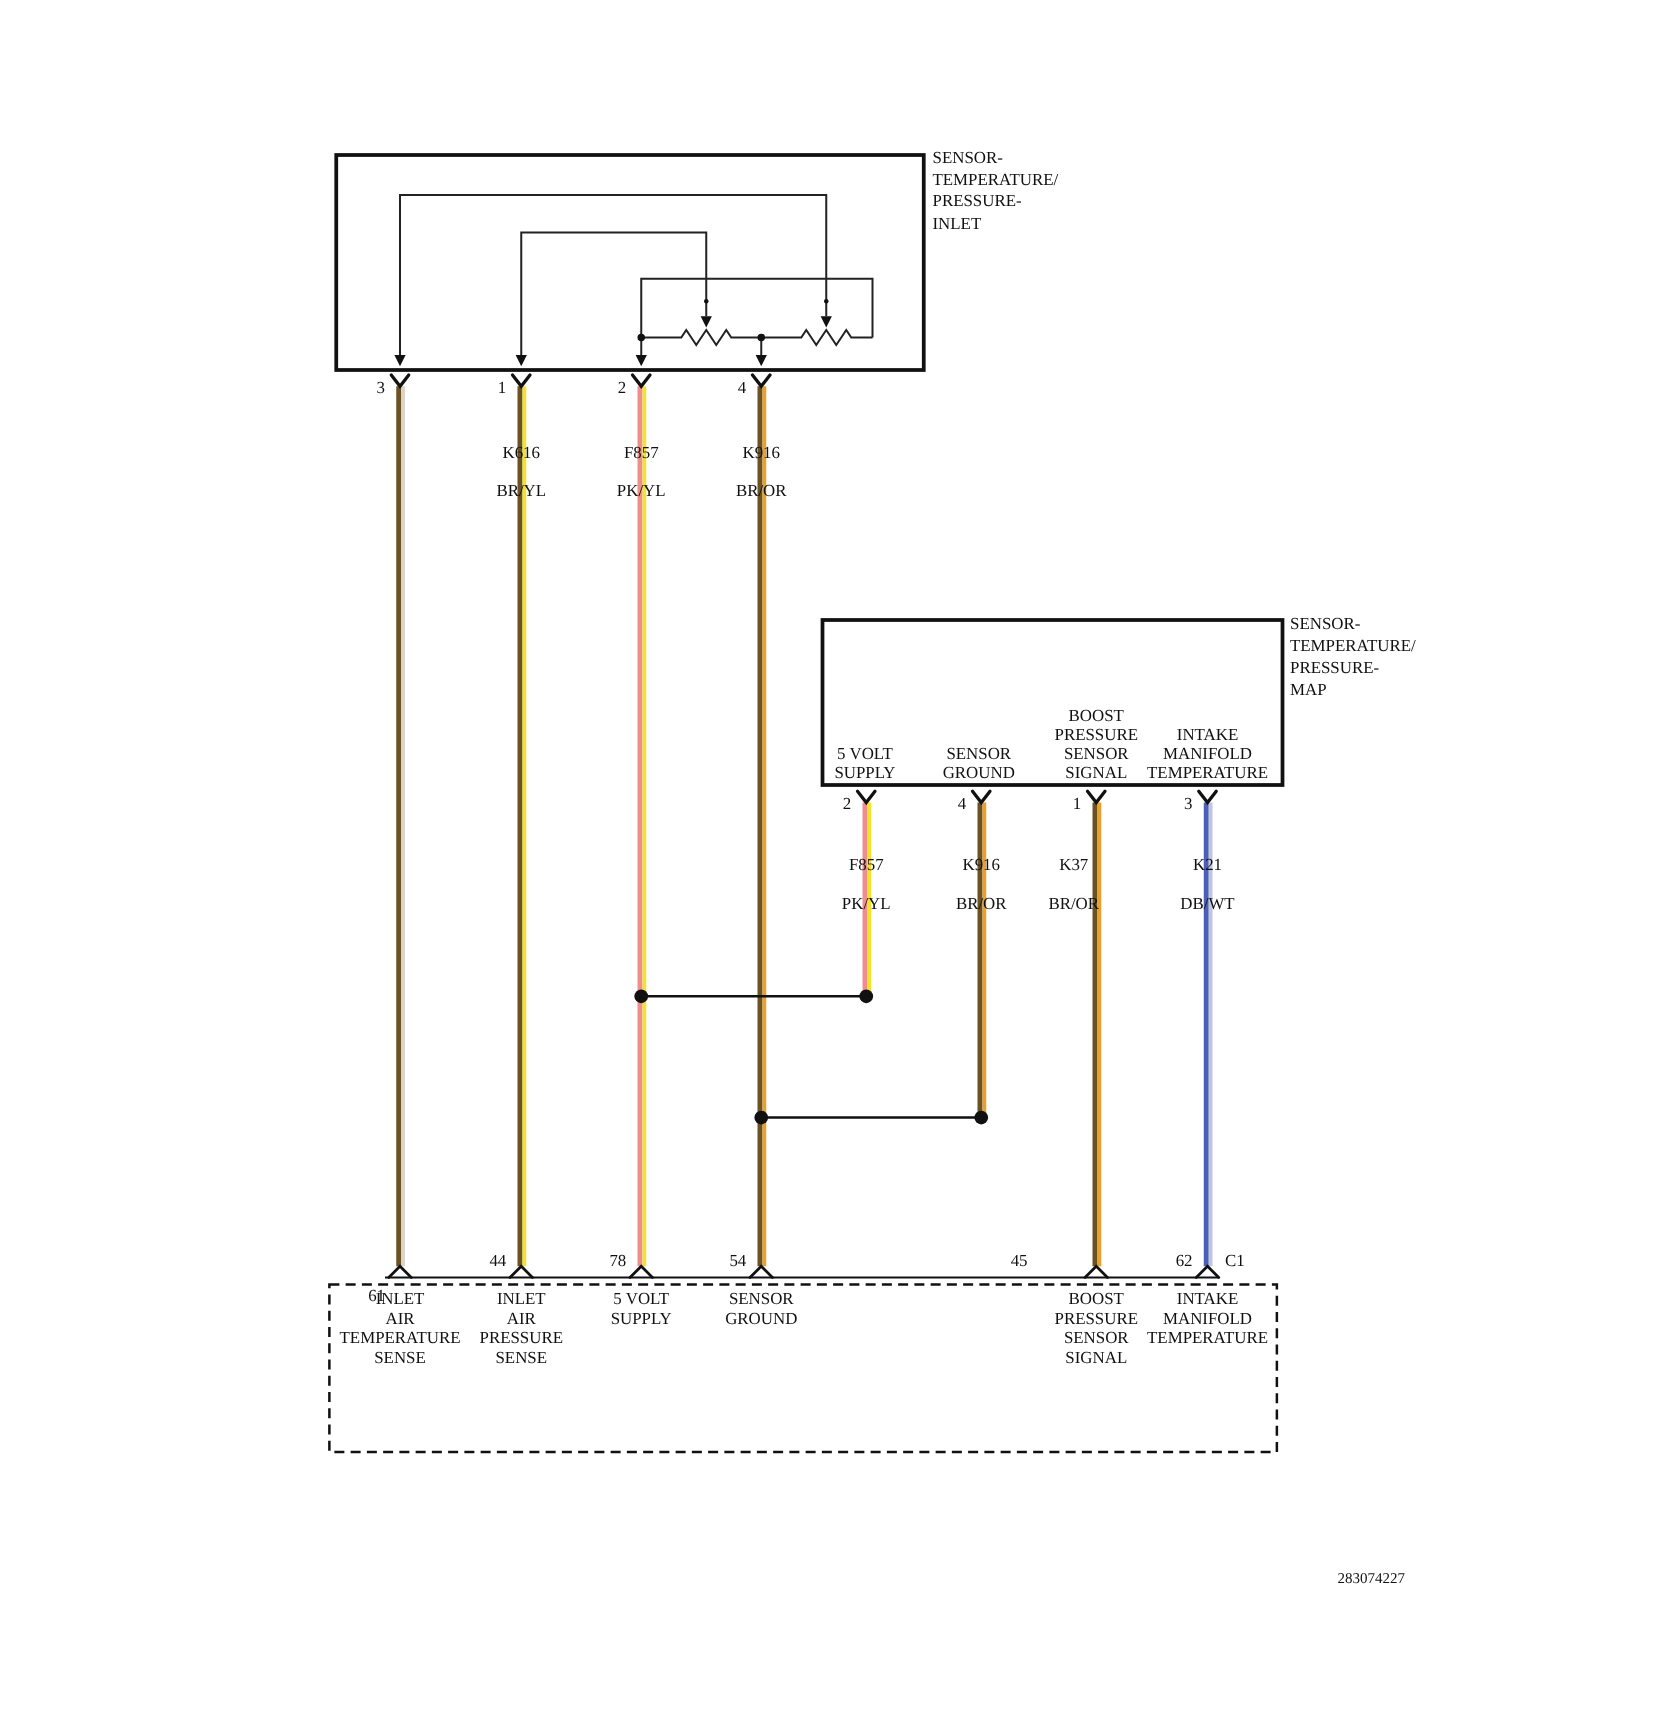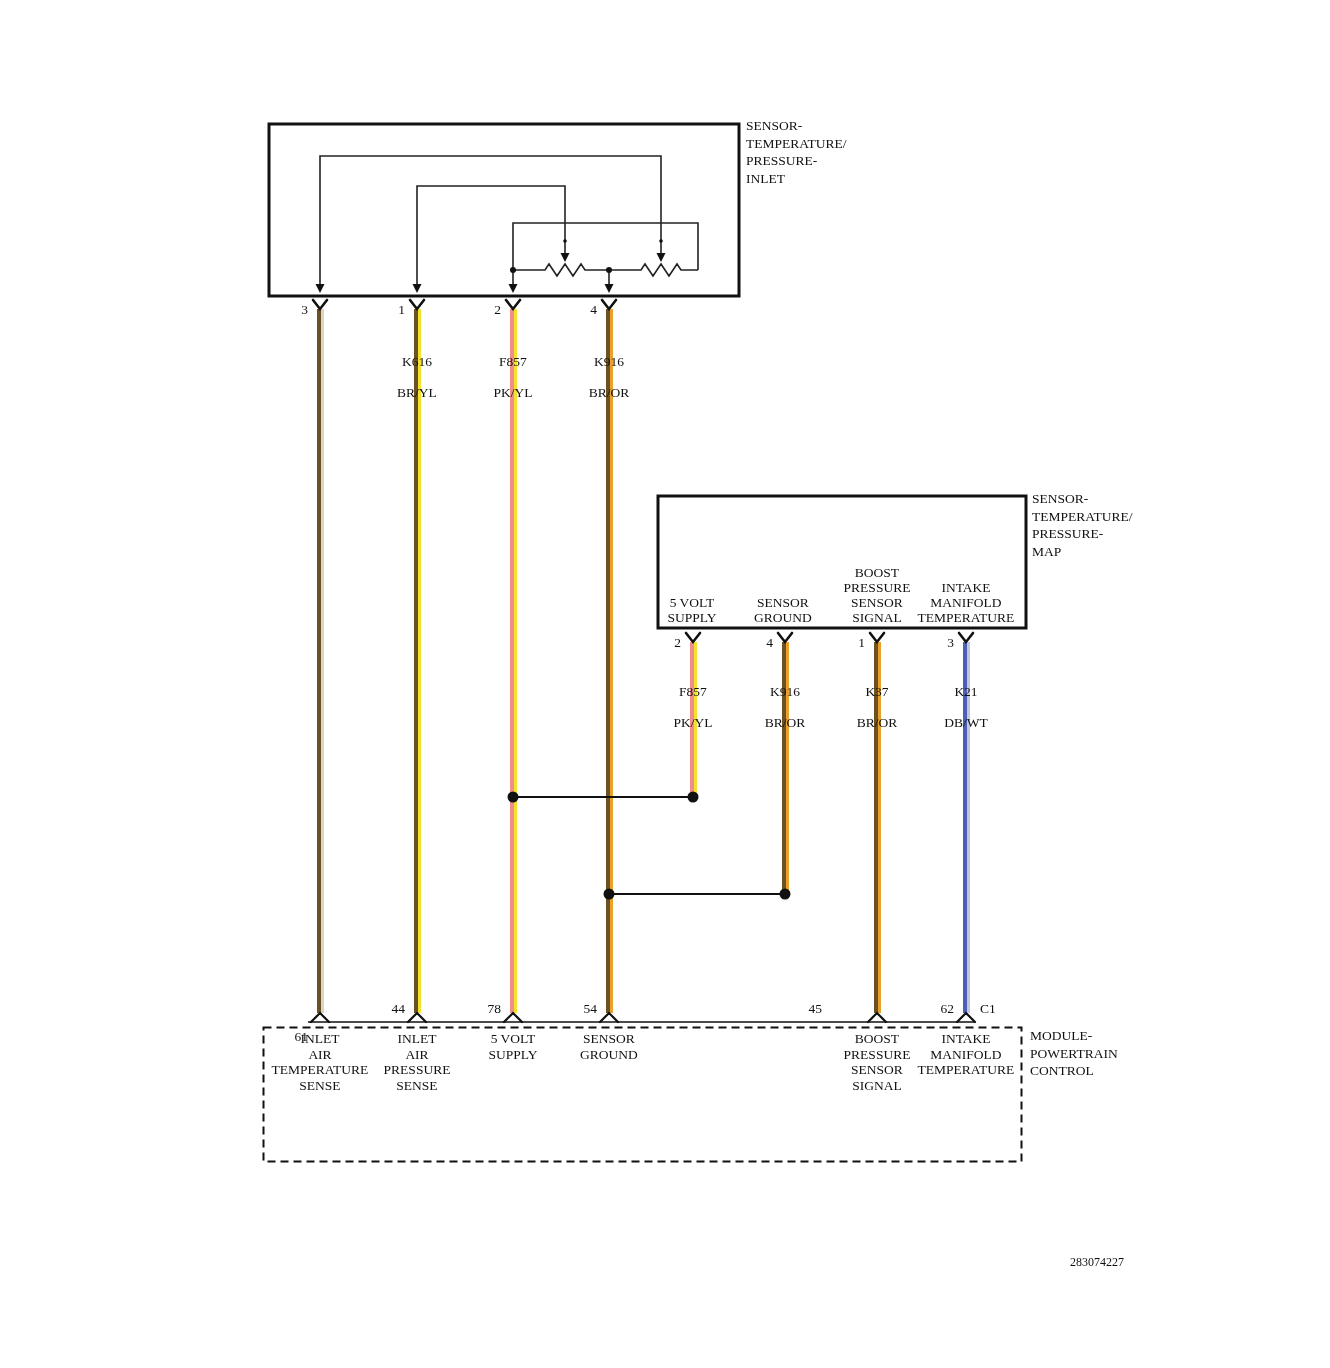--- a/index.html
+++ b/index.html
@@ -122,23 +122,20 @@
   </svg>
 
   <div class="lbl boxlbl z3" style="left:746px;top:117px;width:140px">SENSOR-
 TEMPERATURE/
 PRESSURE-
 INLET</div>
   <div class="lbl boxlbl z3" style="left:1032px;top:490px;width:140px">SENSOR-
 TEMPERATURE/
 PRESSURE-
 MAP</div>
-  <div class="lbl boxlbl z3" style="left:1030px;top:1027px;width:140px">MODULE-
-POWERTRAIN
-CONTROL</div>
 
   <div class="lbl rt z3" style="left:272px;top:302px;width:36px">3</div>
   <div class="lbl rt z3" style="left:369px;top:302px;width:36px">1</div>
   <div class="lbl rt z3" style="left:465px;top:302px;width:36px">2</div>
   <div class="lbl rt z3" style="left:561px;top:302px;width:36px">4</div>
 
   <div class="lbl ctr z3" style="left:357px;top:338px;width:120px">
     <div>K616</div>
     <div>BR/YL</div>
   </div>
@@ -169,21 +166,21 @@
   <div class="lbl rt z3" style="left:918px;top:635px;width:36px">3</div>
 
   <div class="lbl ctr z3" style="left:633px;top:668px;width:120px">
     <div>F857</div>
     <div>PK/YL</div>
   </div>
   <div class="lbl ctr z3" style="left:725px;top:668px;width:120px">
     <div>K916</div>
     <div>BR/OR</div>
   </div>
-  <div class="lbl ctr z3" style="left:817px;top:668px;width:120px">
+  <div class="lbl ctr z3" style="left:799px;top:668px;width:120px">
     <div>K37</div>
     <div>BR/OR</div>
   </div>
   <div class="lbl ctr z3" style="left:906px;top:668px;width:120px">
     <div>K21</div>
     <div>DB/WT</div>
   </div>
 
   <div class="lbl rt z3" style="left:268px;top:1029px;width:40px">61</div>
   <div class="lbl rt z3" style="left:365px;top:1001px;width:40px">44</div>

